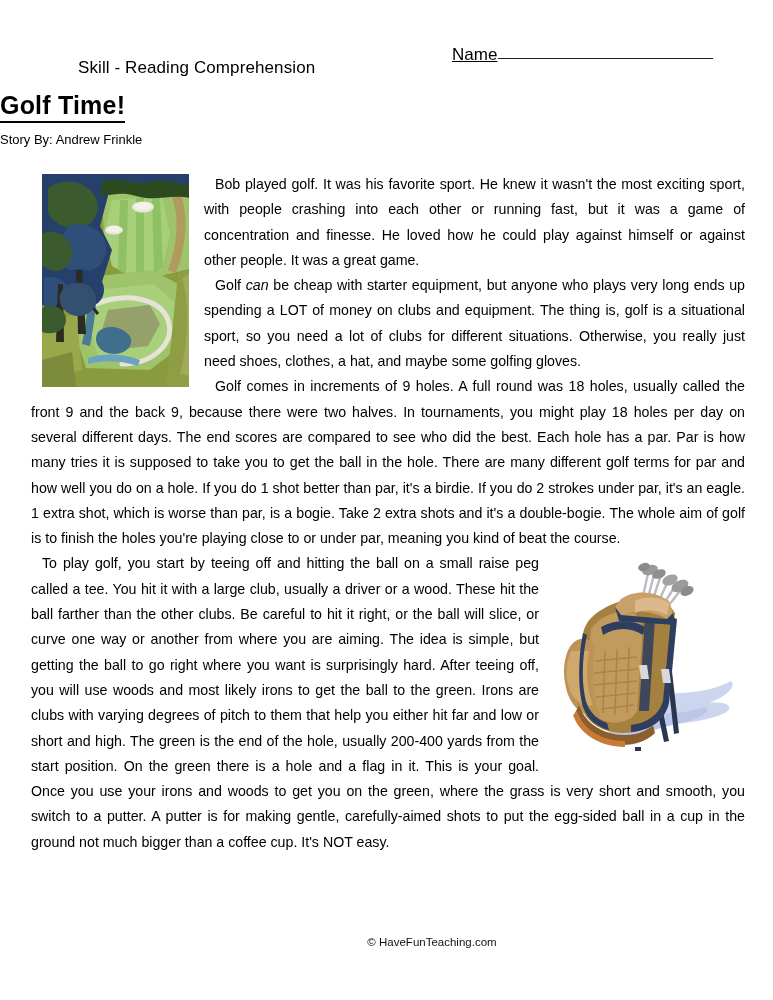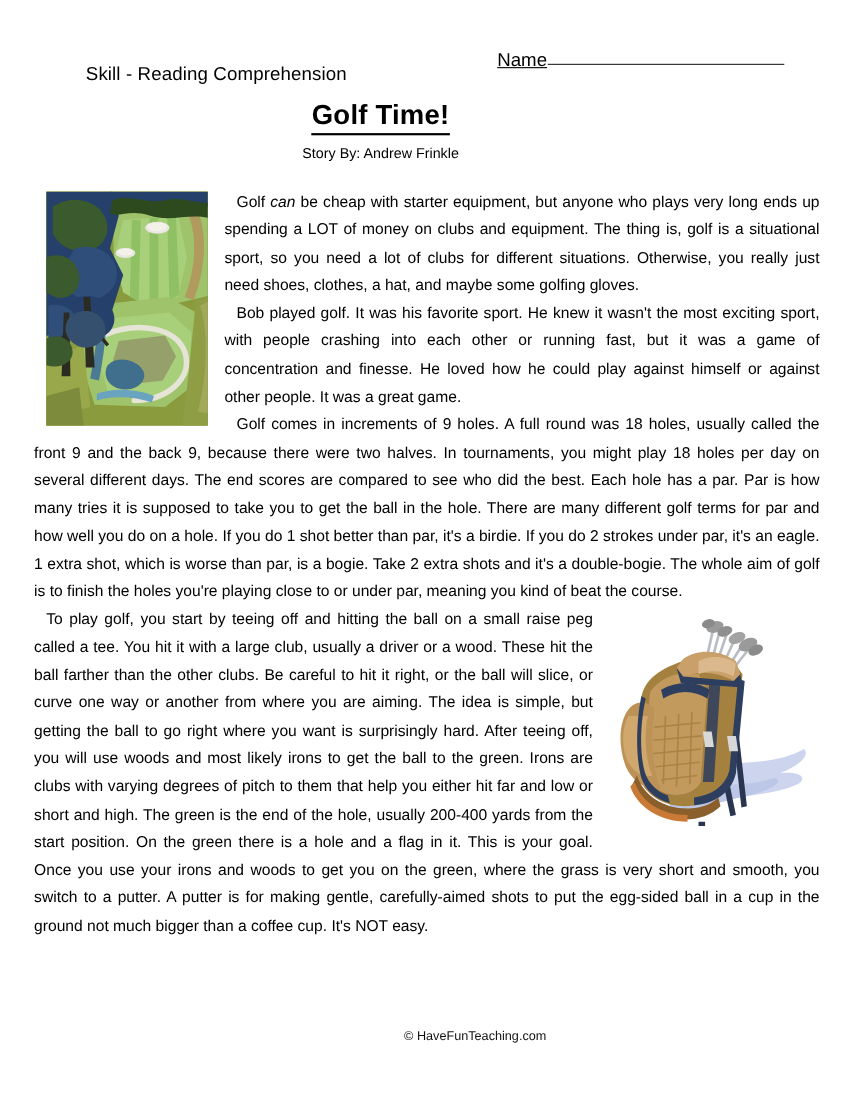--- a/index.html
+++ b/index.html
@@ -55,21 +55,20 @@
     margin-left: 1px;
     vertical-align: 1px;
   }
 
   
   .title-wrap {
     position: absolute;
     left: 0;
     top: 92px;
     width: 692px;
-    text-align: center;
   }
   .doc-title {
     font-size: 25px;
     font-weight: bold;
     letter-spacing: 0.2px;
     display: inline-block;
     border-bottom: 2.3px solid #000;
     padding-bottom: 1px;
     line-height: 1.1;
   }
@@ -224,23 +223,23 @@
 
             <ellipse cx="101" cy="33" rx="11" ry="5.5" fill="#e8e8e0"></ellipse>
             <ellipse cx="101" cy="32" rx="9" ry="4" fill="#f4f2e8"></ellipse>
             <ellipse cx="72" cy="56" rx="9" ry="4.5" fill="#e8e8e0"></ellipse>
             <ellipse cx="72" cy="55" rx="7" ry="3.2" fill="#f4f2e8"></ellipse>
           </g>
         </svg>
       </div>
     </div>
 
+    <p>Bob played golf. It was his favorite sport. He knew it wasn't the most exciting sport, with people crashing into each other or running fast, but it was a game of concentration and finesse. He loved how he could play against himself or against other people. It was a great game.</p>
+
     <p><span>Golf </span><span class="it">can</span><span> be cheap with starter equipment, but anyone who plays very long ends up spending a LOT of money on clubs and equipment. The thing is, golf is a situational sport, so you need a lot of clubs for different situations. Otherwise, you really just need shoes, clothes, a hat, and maybe some golfing gloves.</span></p>
-
-    <p>Bob played golf. It was his favorite sport. He knew it wasn't the most exciting sport, with people crashing into each other or running fast, but it was a game of concentration and finesse. He loved how he could play against himself or against other people. It was a great game.</p>
 
     <p>Golf comes in increments of 9 holes. A full round was 18 holes, usually called the front 9 and the back 9, because there were two halves. In tournaments, you might play 18 holes per day on several different days. The end scores are compared to see who did the best. Each hole has a par. Par is how many tries it is supposed to take you to get the ball in the hole. There are many different golf terms for par and how well you do on a hole. If you do 1 shot better than par, it's a birdie. If you do 2 strokes under par, it's an eagle. 1 extra shot, which is worse than par, is a bogie. Take 2 extra shots and it's a double-bogie. The whole aim of golf is to finish the holes you're playing close to or under par, meaning you kind of beat the course.</p>
 
     <div class="img-right">
       <div class="bag">
         <svg width="196" height="200" viewBox="0 0 196 200" xmlns="http://www.w3.org/2000/svg">
 
           <path d="M70 140 C110 128 150 138 182 120 C188 126 176 136 160 142 C178 140 186 146 176 152 C150 164 120 160 96 172 C78 182 60 178 58 166 C56 154 62 146 70 140 Z" fill="#ccd4ee"></path>
           <path d="M64 158 C96 150 128 156 156 146 C164 150 150 158 132 162 C106 168 82 176 68 176 C58 176 56 164 64 158 Z" fill="#bcc6e6"></path>
 

